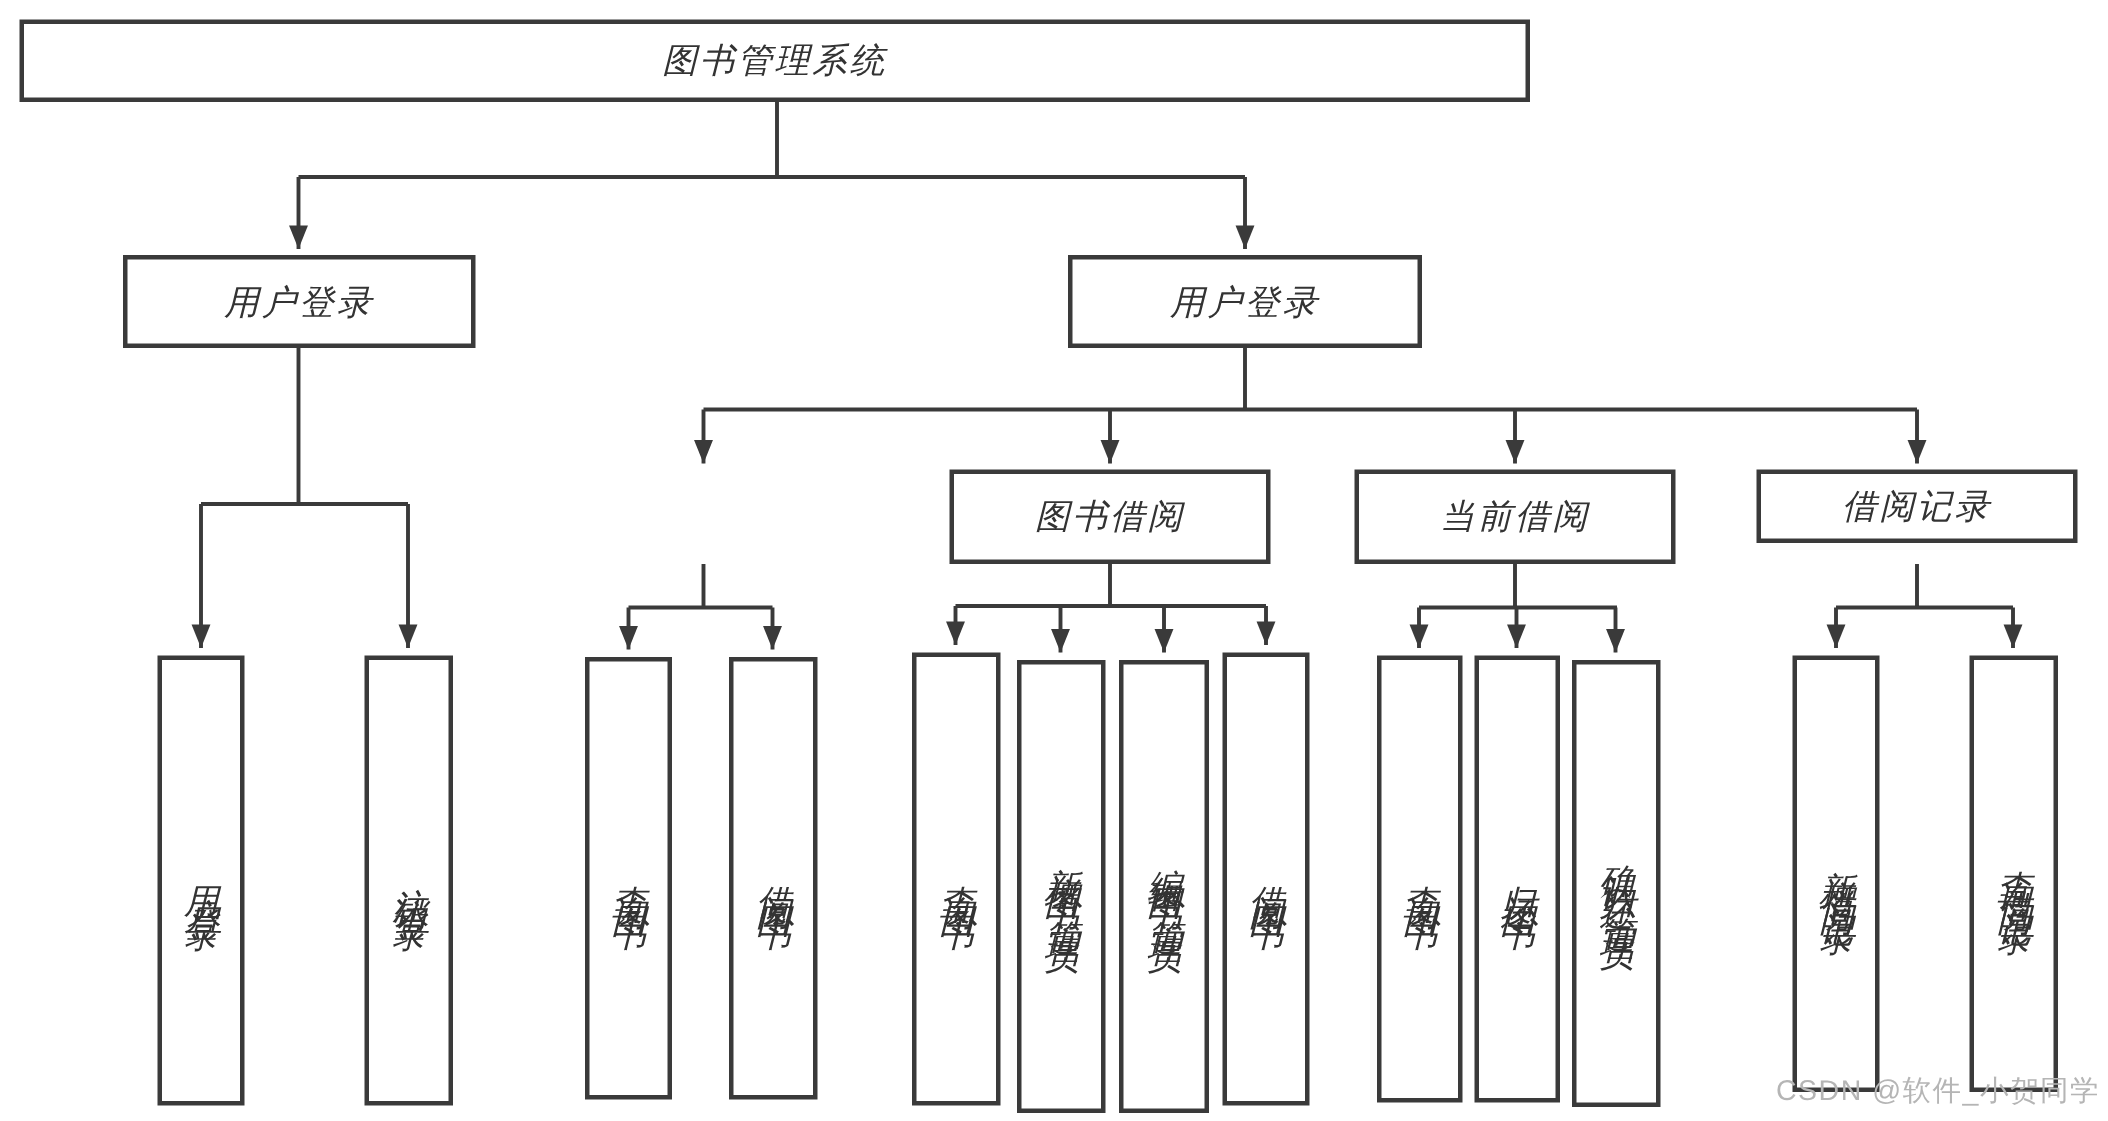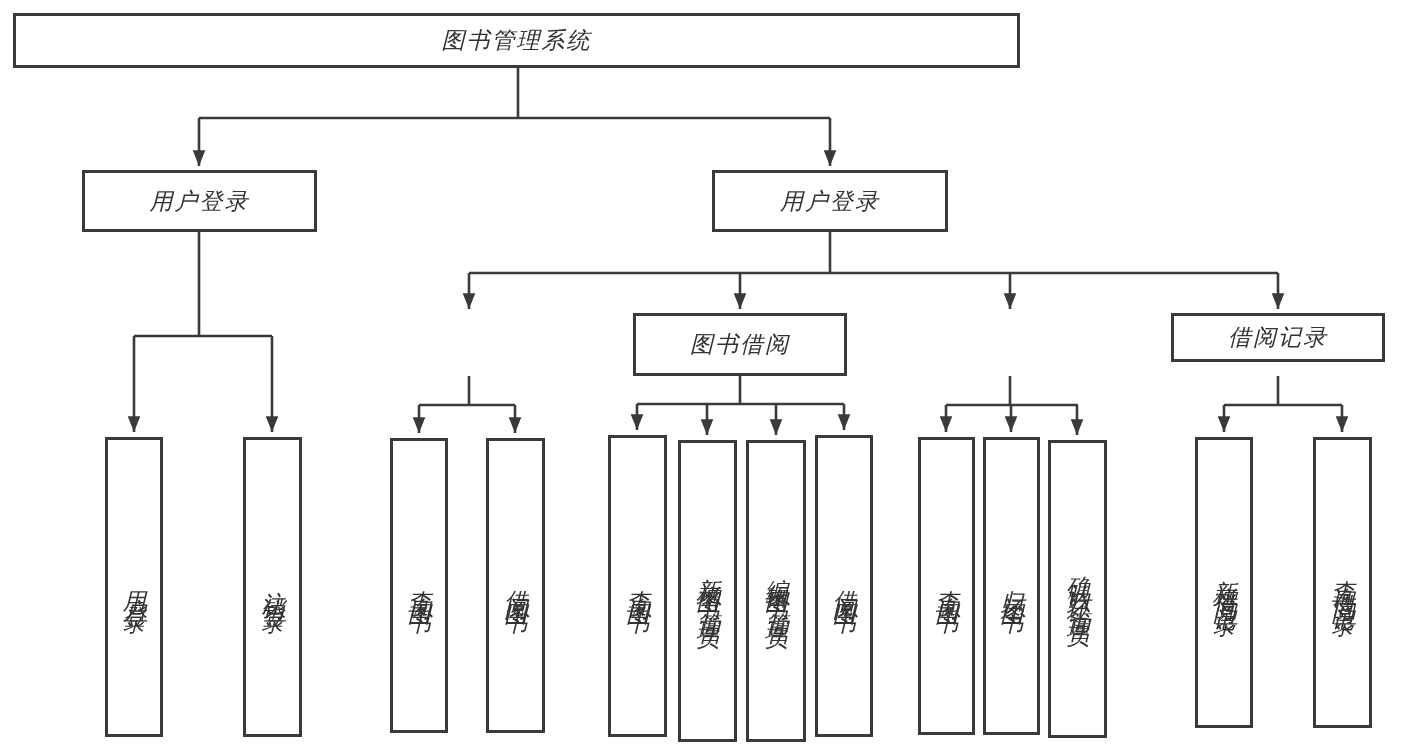--- a/index.html
+++ b/index.html
@@ -105,20 +105,23 @@
   <div class="box h-box" style="left:82px;top:170px;width:235px;height:62px">
     <span>用户登录</span>
   </div>
   <div class="box h-box" style="left:712px;top:170px;width:236px;height:62px">
     <span>用户登录</span>
   </div>
 
   <div class="box h-box" style="left:633px;top:313px;width:214px;height:63px">
     <span>图书借阅</span>
   </div>
+  <div class="box h-box" style="left:903px;top:313px;width:214px;height:63px">
+    <span>当前借阅</span>
+  </div>
   <div class="box h-box" style="left:1171px;top:313px;width:214px;height:49px">
     <span>借阅记录</span>
   </div>
 
   <div class="box v-box" style="left:105px;top:437px;width:58px;height:300px">
     <span>用户登录</span>
   </div>
   <div class="box v-box" style="left:243px;top:437px;width:59px;height:300px">
     <span>注销登录</span>
   </div>
@@ -153,14 +156,15 @@
     <span>确认归还（管理员）</span>
   </div>
 
   <div class="box v-box" style="left:1195px;top:437px;width:58px;height:291px">
     <span>新增借阅记录</span>
   </div>
   <div class="box v-box" style="left:1313px;top:437px;width:59px;height:291px">
     <span>查询借阅记录</span>
   </div>
 
+  <div id="watermark">CSDN @软件_小贺同学</div>
 
 </div>
 
 </body></html>

